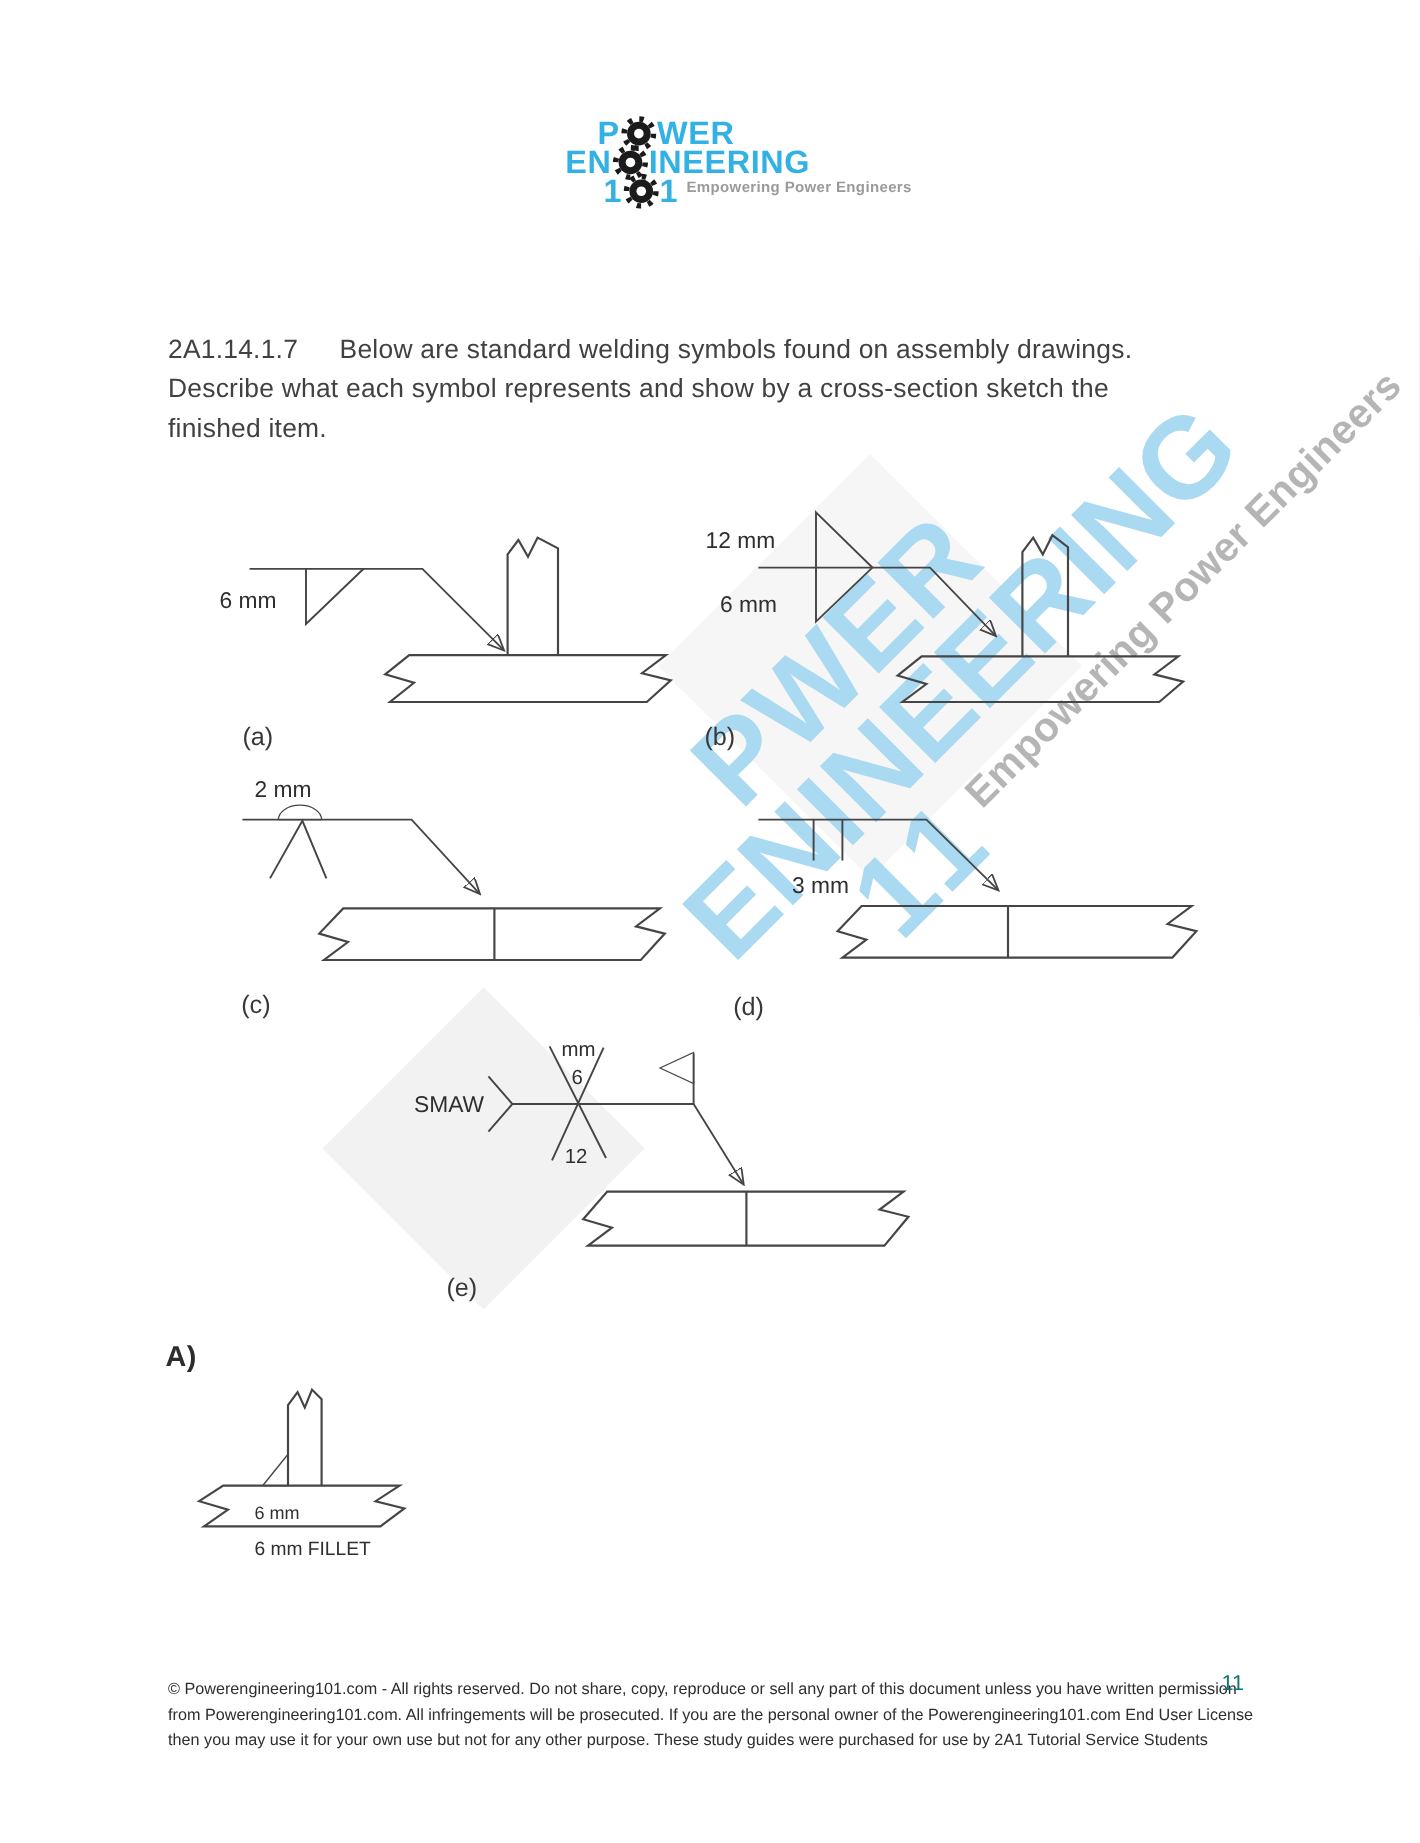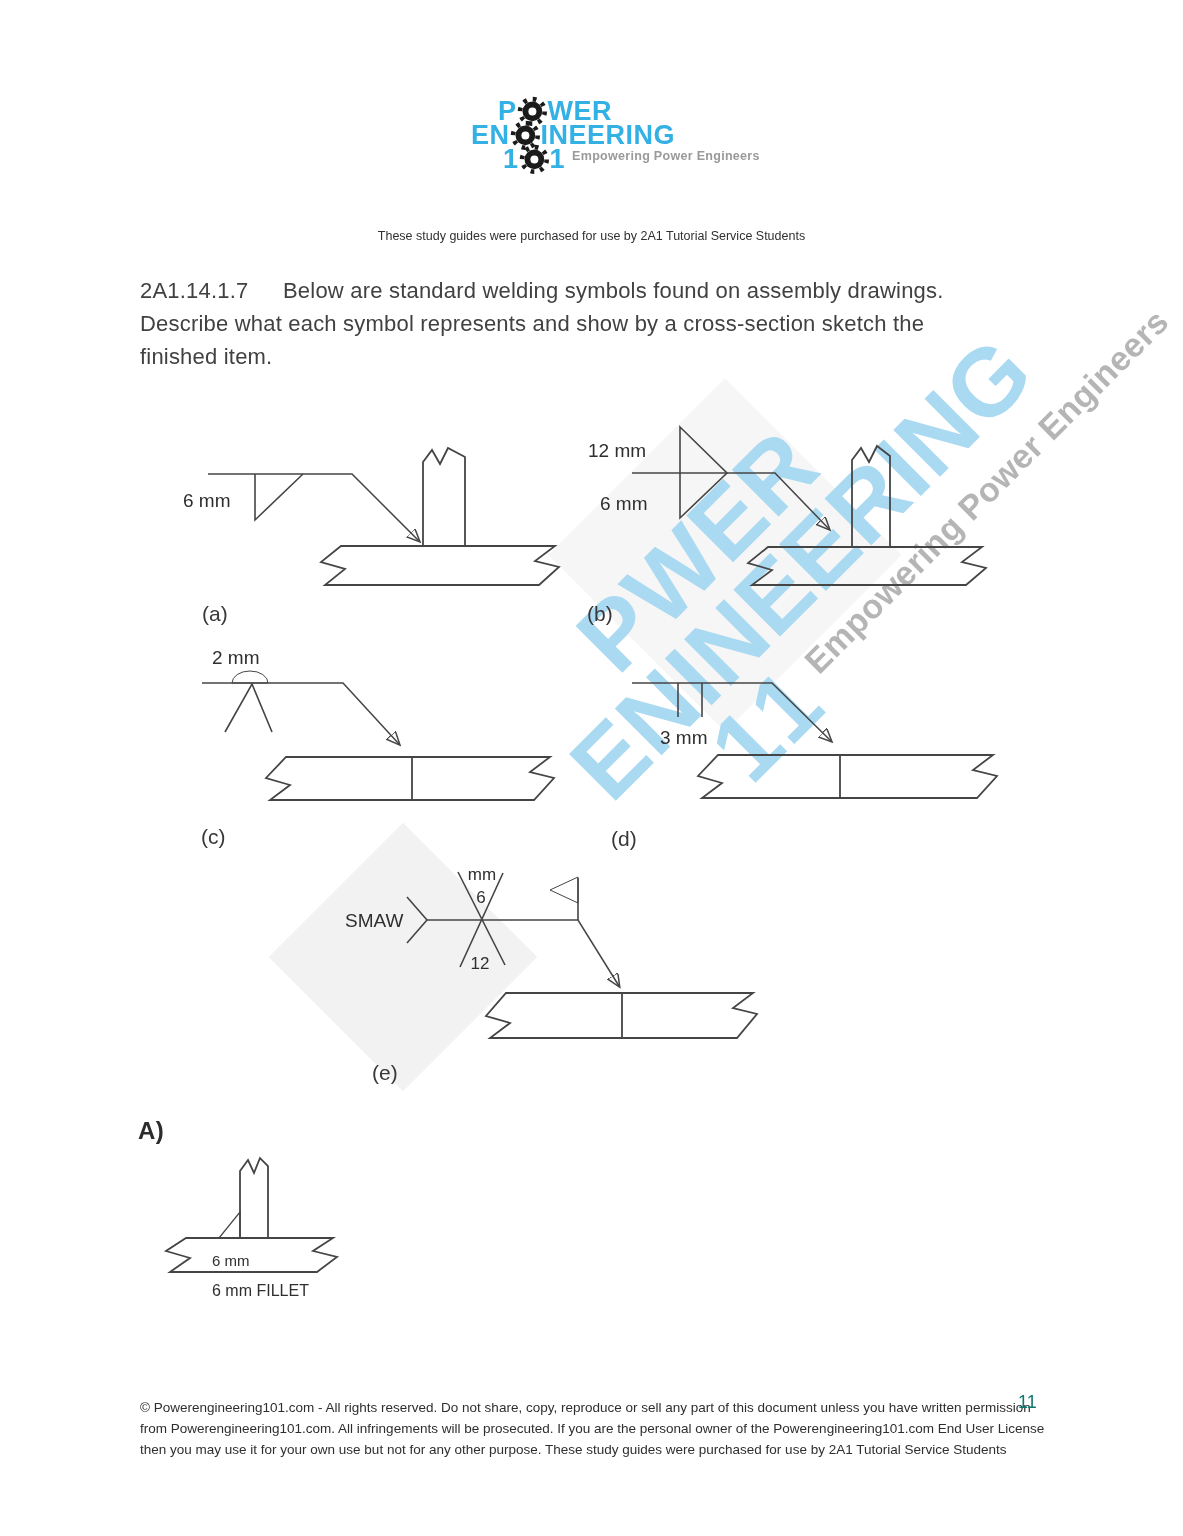--- a/index.html
+++ b/index.html
@@ -131,21 +131,20 @@
             <circle cx="50" cy="50" r="32" fill="currentColor"></circle>
             <circle cx="50" cy="50" r="40" fill="none" stroke="currentColor" stroke-width="15" stroke-dasharray="12 19.42"></circle>
             <circle cx="50" cy="50" r="13" fill="#ffffff"></circle>
           </svg>
         </span>
         <span class="ltext">1</span>
       <span class="tagline">Empowering Power Engineers</span>
     </div>
   </header>
 
-  <div class="purchase-note">These study guides were purchased for use by 2A1 Tutorial Service Students</div>
 
   <div class="question">
     <span class="qnum">2A1.14.1.7</span><span>Below are standard welding symbols found on assembly drawings. Describe what each symbol represents and show by a cross-section sketch the finished item.</span>
   </div>
 
   <svg class="fig" viewBox="0 0 910 700">
     <defs>
       <marker id="arr" markerWidth="10" markerHeight="10" refX="8" refY="4" orient="auto">
         <path d="M0,0 L9,4 L0,8 Z" fill="#3c3c3c" stroke="none"></path>
       </marker>

